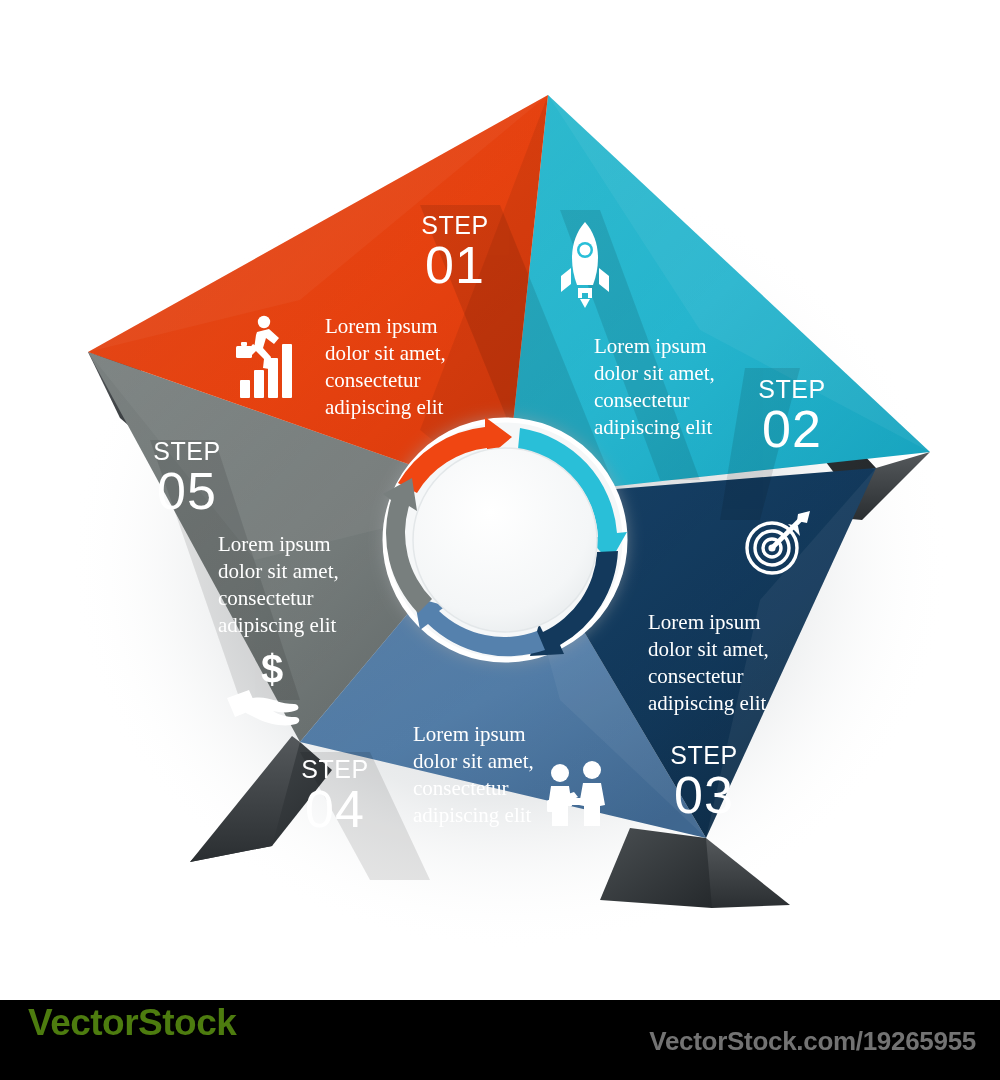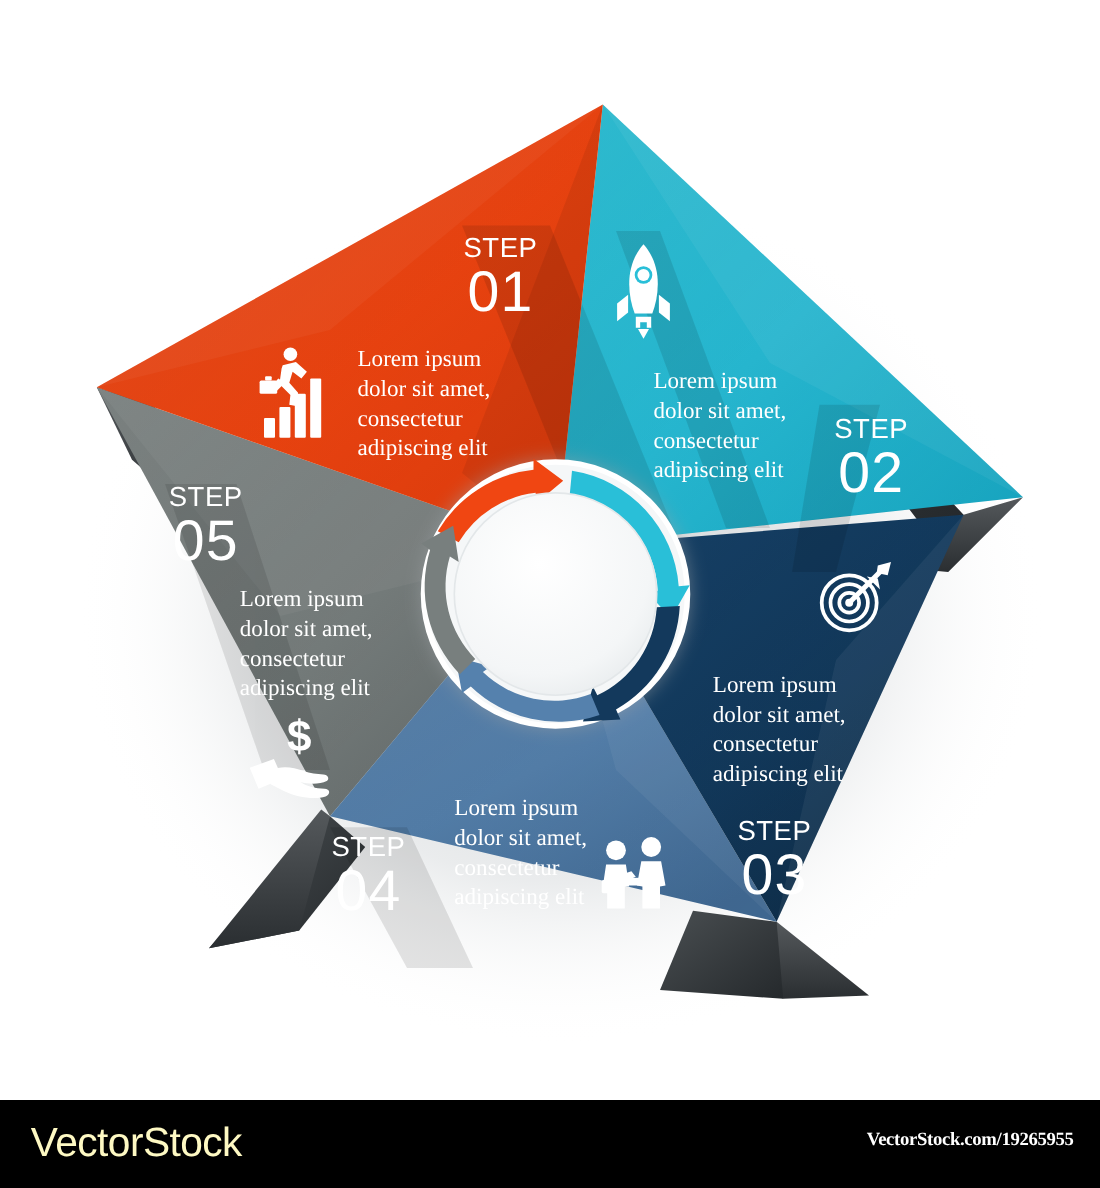--- a/index.html
+++ b/index.html
@@ -22,29 +22,29 @@
   .step-word{font-size:25px;letter-spacing:0.5px;}
   .step-digits{font-size:52px;letter-spacing:1px;}
   .body-line{font-size:21px;fill:#ffffff;font-family:"Liberation Serif", serif;}
 
   
   #footer{
     position:absolute;left:0;top:1000px;width:1000px;height:80px;
     background:#000000;
   }
   #footer-brand{
-    position:absolute;left:28px;top:18px;
-    color:#fef9c3;font-size:37px;font-weight:400;
+    position:absolute;left:28px;top:2px;
+    color:#4d7c0f;font-size:37px;font-weight:700;
     font-family:"Liberation Sans", sans-serif;
     letter-spacing:-0.5px;
   }
   #footer-url{
     position:absolute;right:24px;top:26px;
-    color:#ffffff;font-size:17px;font-weight:700;
-    font-family:Liberation Serif, serif;
+    color:#737373;font-size:26px;font-weight:700;
+    font-family:Liberation Sans, sans-serif;
     letter-spacing:-0.3px;
   }
 </style>
 </head>
 <body>
 
 <div id="stage">
   <div id="svgwrap">
   <svg id="infographic" viewBox="0 0 1000 1000" xmlns="http://www.w3.org/2000/svg">
     <defs>

